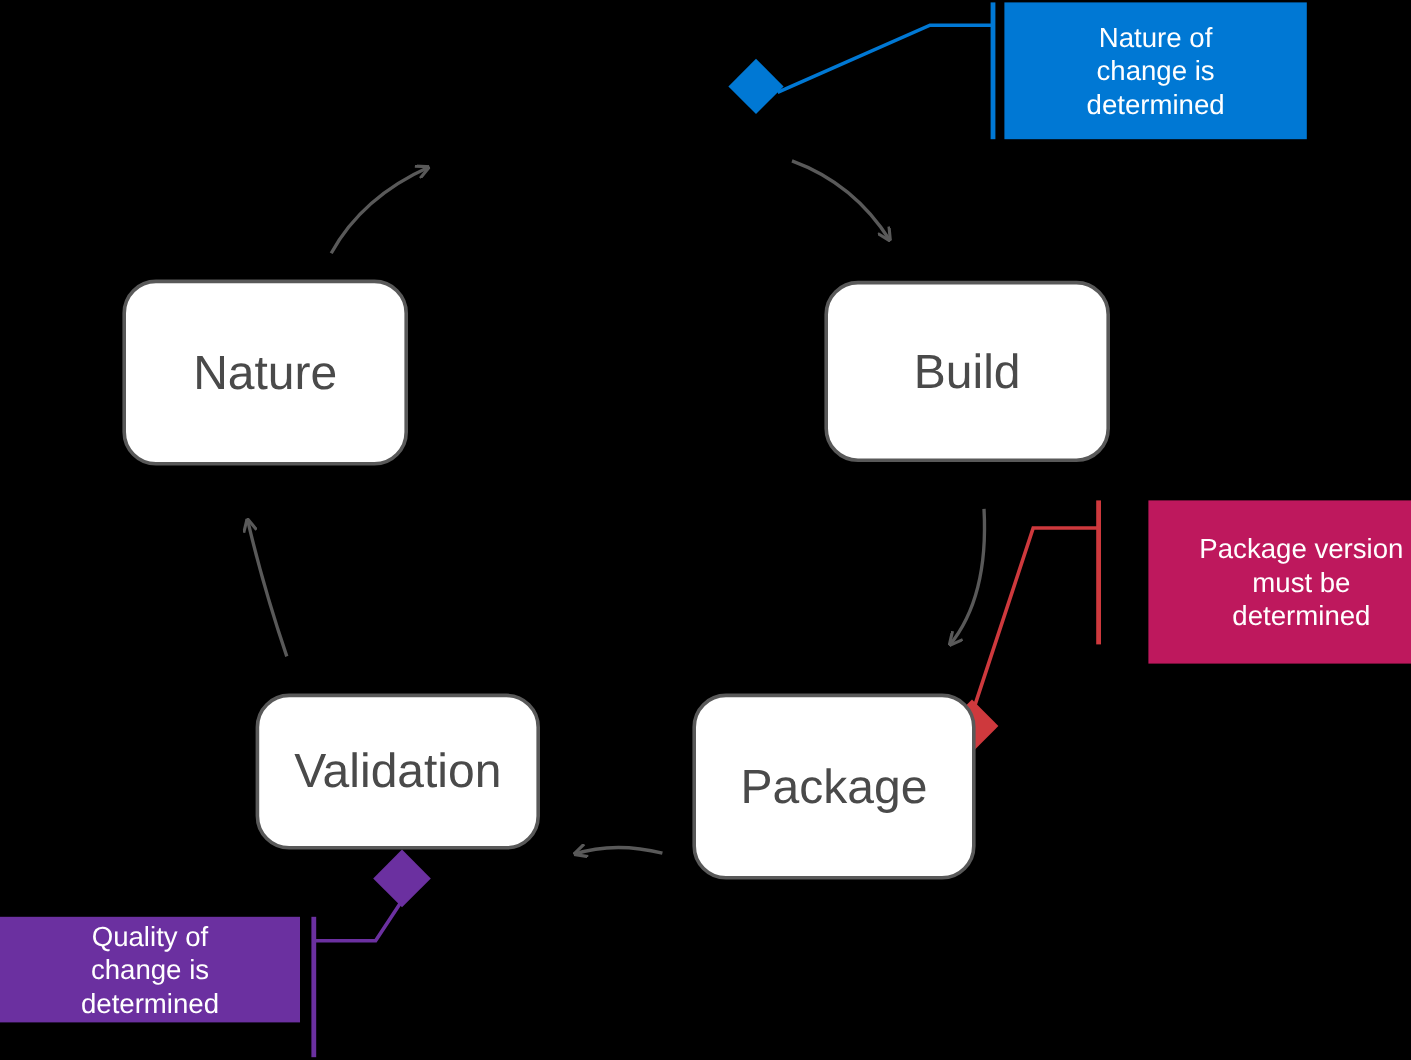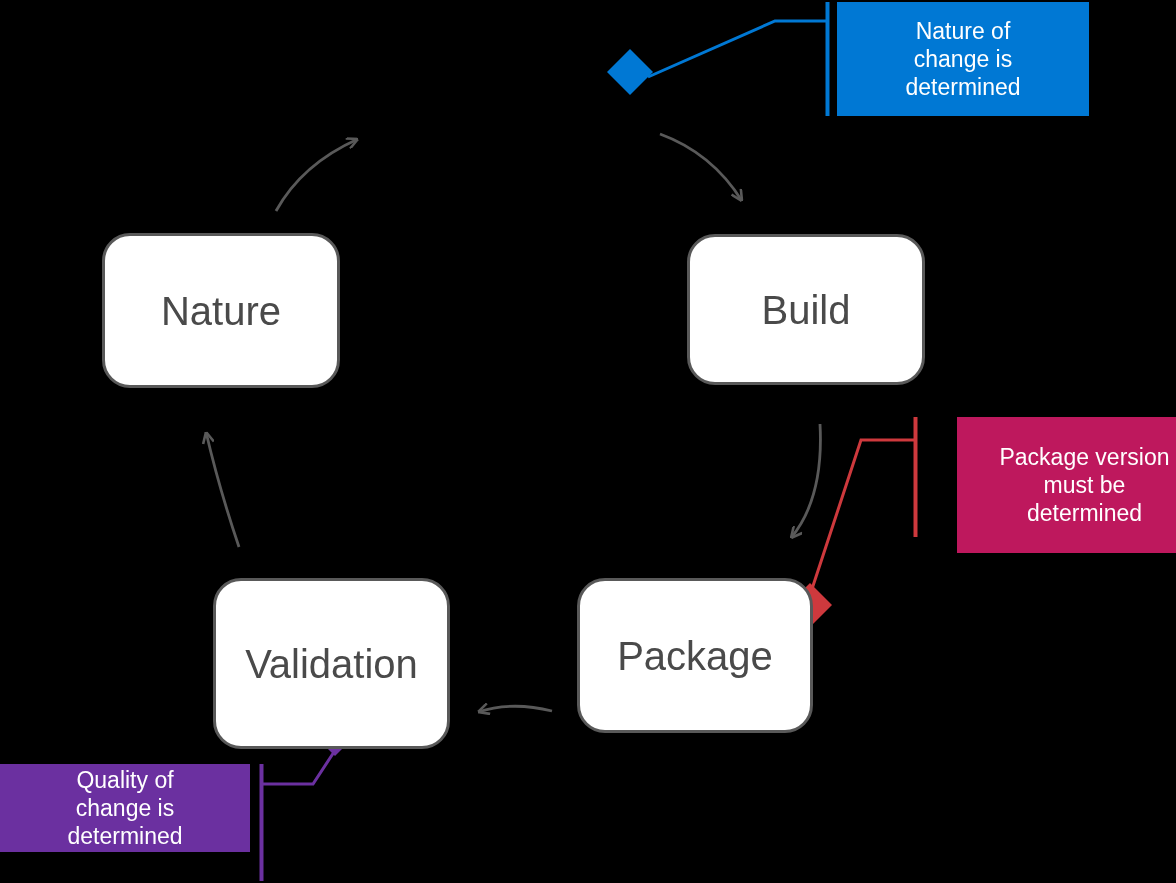--- a/index.html
+++ b/index.html
@@ -34,21 +34,21 @@
     color: #4a4a4a;
     font-size: 40px;
     line-height: 1.25;
     box-sizing: border-box;
     padding: 4px 18px;
   }
   .node-make-changes { left: 395px; top: 20px;  width: 237px; height: 157px; }
   .node-build        { left: 687px; top: 234px; width: 238px; height: 151px; }
   .node-release      { left: 102px; top: 233px; width: 238px; height: 155px; }
   .node-package      { left: 577px; top: 578px; width: 236px; height: 155px; text-align: center; }
-  .node-validation   { left: 213px; top: 578px; width: 237px; height: 171px; }
+  .node-validation   { left: 213px; top: 578px; width: 237px; height: 130px; }
 
   .callout {
     position: absolute;
     color: #ffffff;
     font-size: 23px;
     line-height: 28px;
     display: flex;
     flex-direction: column;
     align-items: center;
     justify-content: center;

